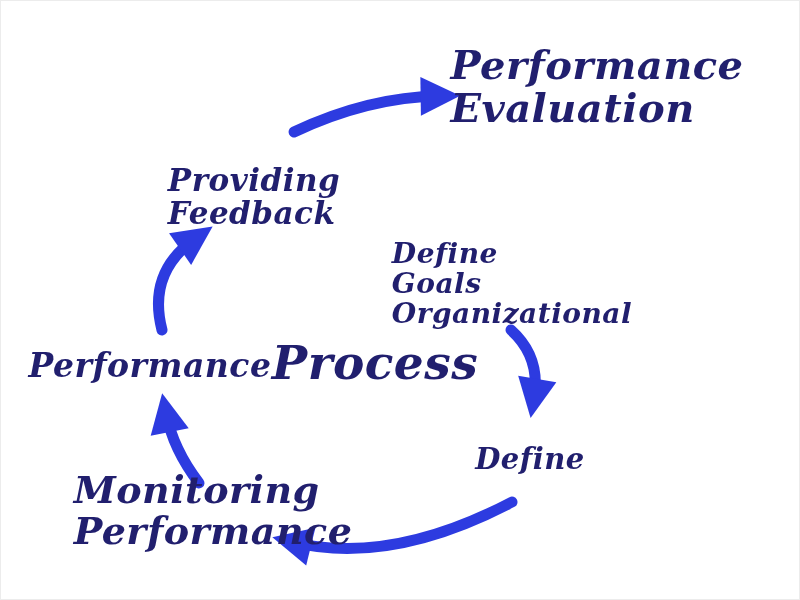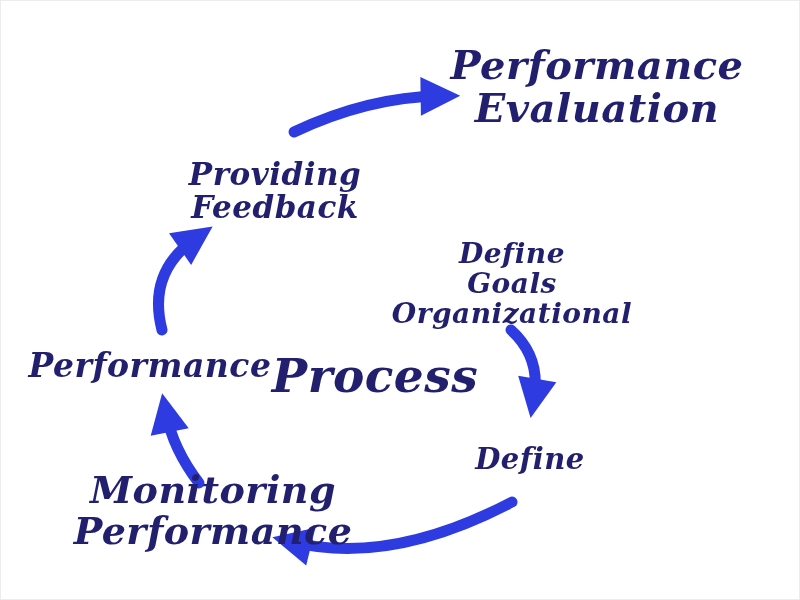--- a/index.html
+++ b/index.html
@@ -20,34 +20,33 @@
   .arrow-path{
     fill:none;
     stroke:var(--arrow);
     stroke-width:11;
     stroke-linecap:round;
   }
   .arrow-head{fill:var(--arrow);}
   .label{
     position:absolute;
     transform:translate(-50%,-50%);
-    text-align:center;
     color:var(--text);
     font-weight:bold;
     font-style:italic;
     letter-spacing:0.5px;
     line-height:1.08;
     white-space:nowrap;
   }
   .label div{white-space:nowrap;}
   .lbl-appraisal  {left:597px; top:86px;  font-size:40px;}
-  .lbl-feedback   {left:254px; top:191px; font-size:31px;margin-left:21px;}
+  .lbl-feedback   {left:254px; top:197px; font-size:31px;}
   .lbl-goals      {left:512px; top:284px; font-size:28px;}
   .lbl-objectives {left:530px; top:460px; font-size:29px;}
-  .lbl-title      {left:375px; top:376px; font-size:47px;}
+  .lbl-title      {left:375px; top:363px; font-size:47px;}
   .lbl-evaluation {left:150px; top:366px; font-size:33px;}
   .lbl-monitoring {left:213px; top:510px; font-size:38px;}
 </style>
 </head>
 <body>
 
 <div class="canvas">
 
   <svg class="arrows" viewBox="0 0 800 600" xmlns="http://www.w3.org/2000/svg">
     <defs>

